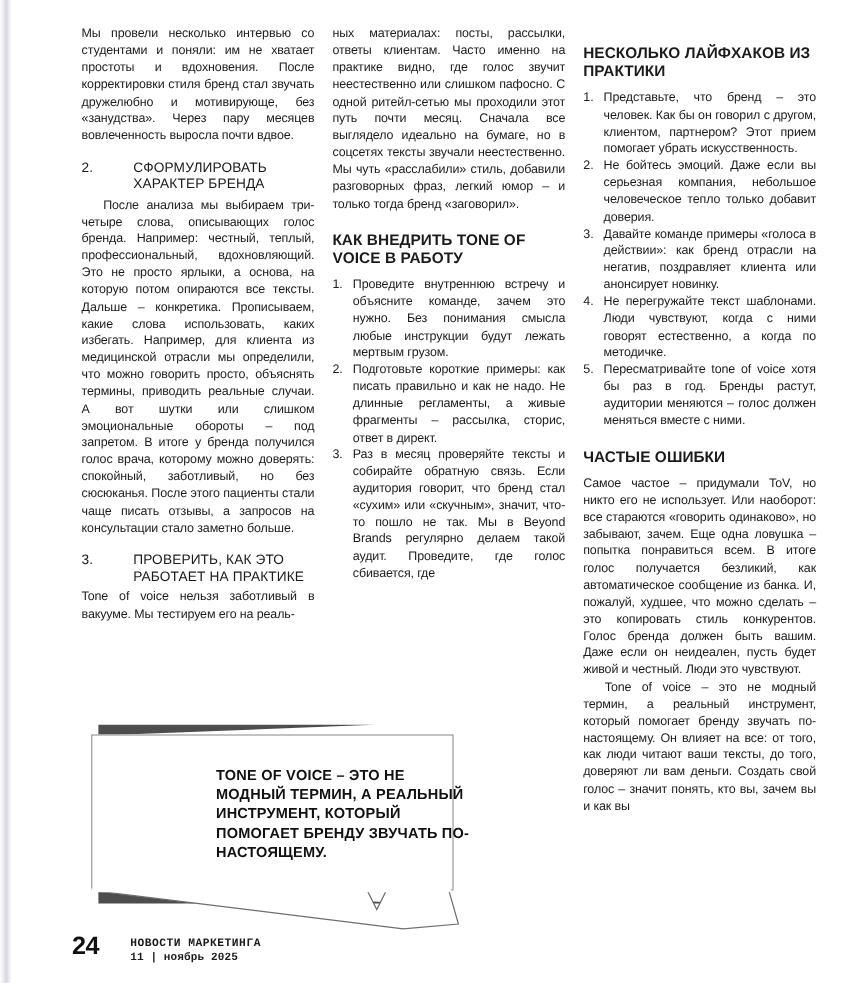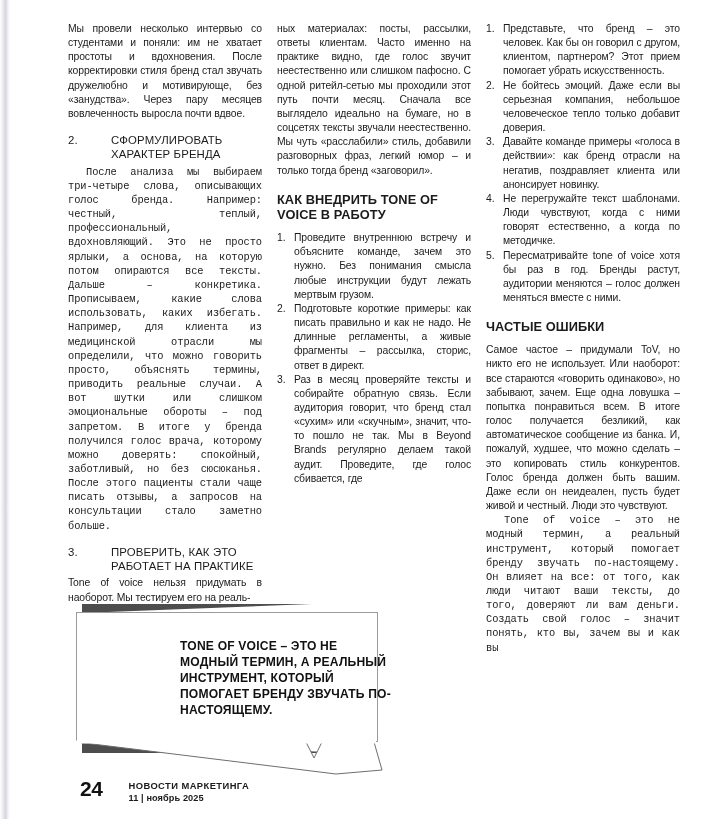--- a/index.html
+++ b/index.html
@@ -59,21 +59,20 @@
   p.body {
     font-size: 10.4px;
     line-height: 14.15px;
     text-align: justify;
     hyphens: manual;
     letter-spacing: -0.01em;
     margin-bottom: 0;
   }
   p.body.indent {
     text-indent: 18px;
-    font-family: Liberation Mono, monospace;
   }
 
   h2.section-head {
     font-size: 12.8px;
     font-weight: bold;
     line-height: 15.2px;
     letter-spacing: 0.005em;
     margin-top: 14px;
     margin-bottom: 9px;
     text-transform: uppercase;
@@ -172,35 +171,36 @@
     font-weight: bold;
     line-height: 16.1px;
     letter-spacing: 0.015em;
     text-transform: uppercase;
     color: #111111;
   }
 
   
   .footer {
     position: absolute;
-    left: 80px;
+    left: 60px;
     top: 778px;
     display: flex;
     align-items: flex-start;
   }
   .footer .pageno {
     font-size: 21px;
     font-weight: bold;
     line-height: 21px;
     letter-spacing: -0.02em;
     margin-right: 26px;
     color: #111;
   }
   .footer .pubinfo {
     padding-top: 2px;
+    font-family: Liberation Mono, monospace;
   }
   .footer .pubname {
     font-size: 9.4px;
     font-weight: bold;
     letter-spacing: 0.045em;
     line-height: 12px;
     text-transform: uppercase;
     color: #1b1b1b;
   }
   .footer .pubissue {
@@ -229,21 +229,21 @@
         <span class="t">СФОРМУЛИРОВАТЬ ХАРАКТЕР БРЕНДА</span>
       </div>
 
       <p class="body indent">После анализа мы выбираем три-четыре слова, описывающих голос бренда. Например: честный, теплый, профессиональный, вдохновляющий. Это не просто ярлыки, а основа, на которую потом опираются все тексты. Дальше – конкретика. Прописываем, какие слова использовать, каких избегать. Например, для клиента из медицинской отрасли мы определили, что можно говорить просто, объяснять термины, приводить реальные случаи. А вот шутки или слишком эмоциональные обороты – под запретом. В итоге у бренда получился голос врача, которому можно доверять: спокойный, заботливый, но без сюсюканья. После этого пациенты стали чаще писать отзывы, а запросов на консультации стало заметно больше.</p>
 
       <div class="num-head">
         <span class="n">3.</span>
         <span class="t">ПРОВЕРИТЬ, КАК ЭТО РАБОТАЕТ НА ПРАКТИКЕ</span>
       </div>
 
-      <p class="body">Tone of voice нельзя придумать в наоборот. Мы тестируем его на реаль-</p>
+      <p class="body">Tone of voice нельзя заботливый в вакууме. Мы тестируем его на реаль-</p>
     </div>
 
     <div class="col">
 
       <p class="body">ных материалах: посты, рассылки, ответы клиентам. Часто именно на практике видно, где голос звучит неестественно или слишком пафосно. С одной ритейл-сетью мы проходили этот путь почти месяц. Сначала все выглядело идеально на бумаге, но в соцсетях тексты звучали неестественно. Мы чуть «расслабили» стиль, добавили разговорных фраз, легкий юмор – и только тогда бренд «заговорил».</p>
 
       <h2 class="section-head">КАК ВНЕДРИТЬ TONE OF VOICE В РАБОТУ</h2>
 
 
       <ol class="numlist">
@@ -258,20 +258,21 @@
         <li>
           <span class="n">3.</span>
           <span class="t">Раз в месяц проверяйте тексты и собирайте обратную связь. Если аудитория говорит, что бренд стал «сухим» или «скучным», значит, что-то пошло не так. Мы в Beyond Brands регулярно делаем такой аудит. Проведите, где голос сбивается, где</span>
         </li>
       </ol>
     </div>
 
     <div class="col">
 
 
+      <h2 class="section-head">НЕСКОЛЬКО ЛАЙФХАКОВ ИЗ ПРАКТИКИ</h2>
 
       <ol class="numlist">
         <li>
           <span class="n">1.</span>
           <span class="t">Представьте, что бренд – это человек. Как бы он говорил с другом, клиентом, партнером? Этот прием помогает убрать искусственность.</span>
         </li>
         <li>
           <span class="n">2.</span>
           <span class="t">Не бойтесь эмоций. Даже если вы серьезная компания, небольшое человеческое тепло только добавит доверия.</span>
         </li>

